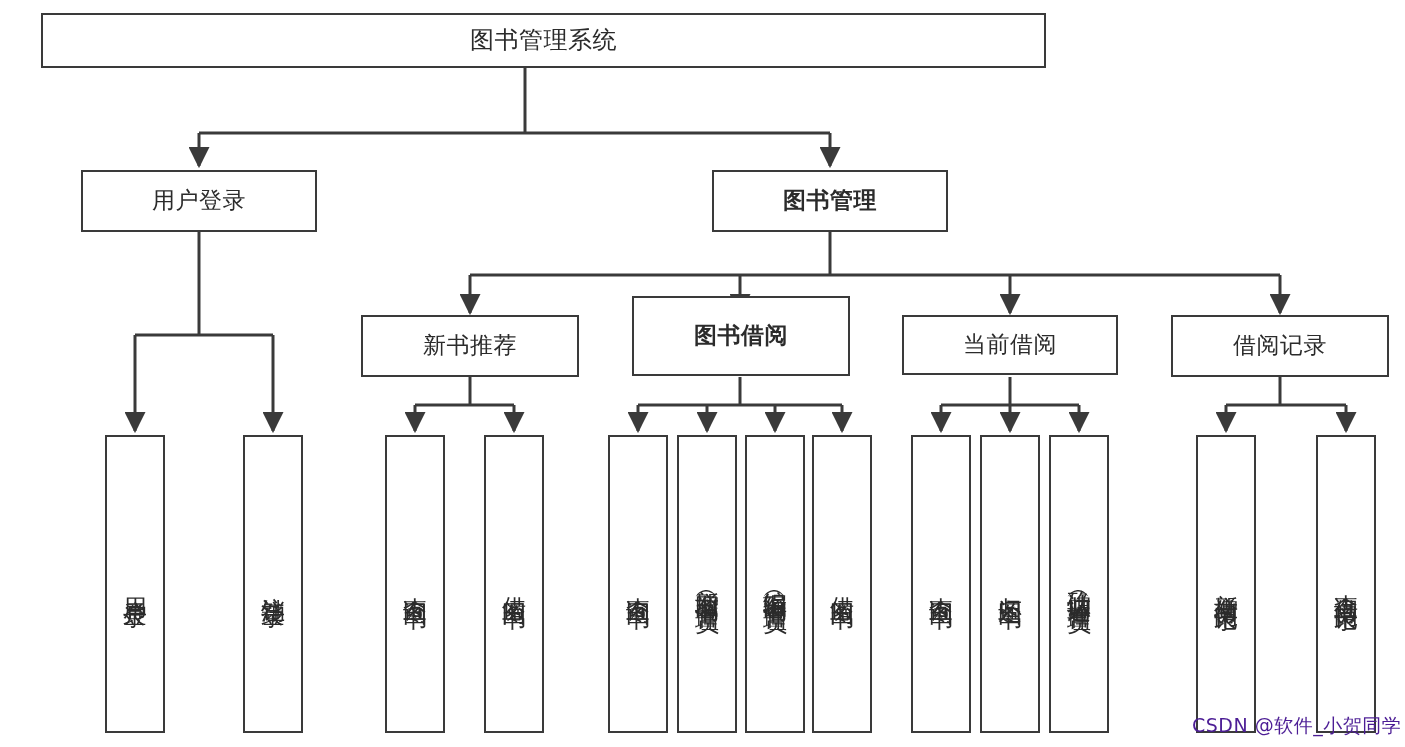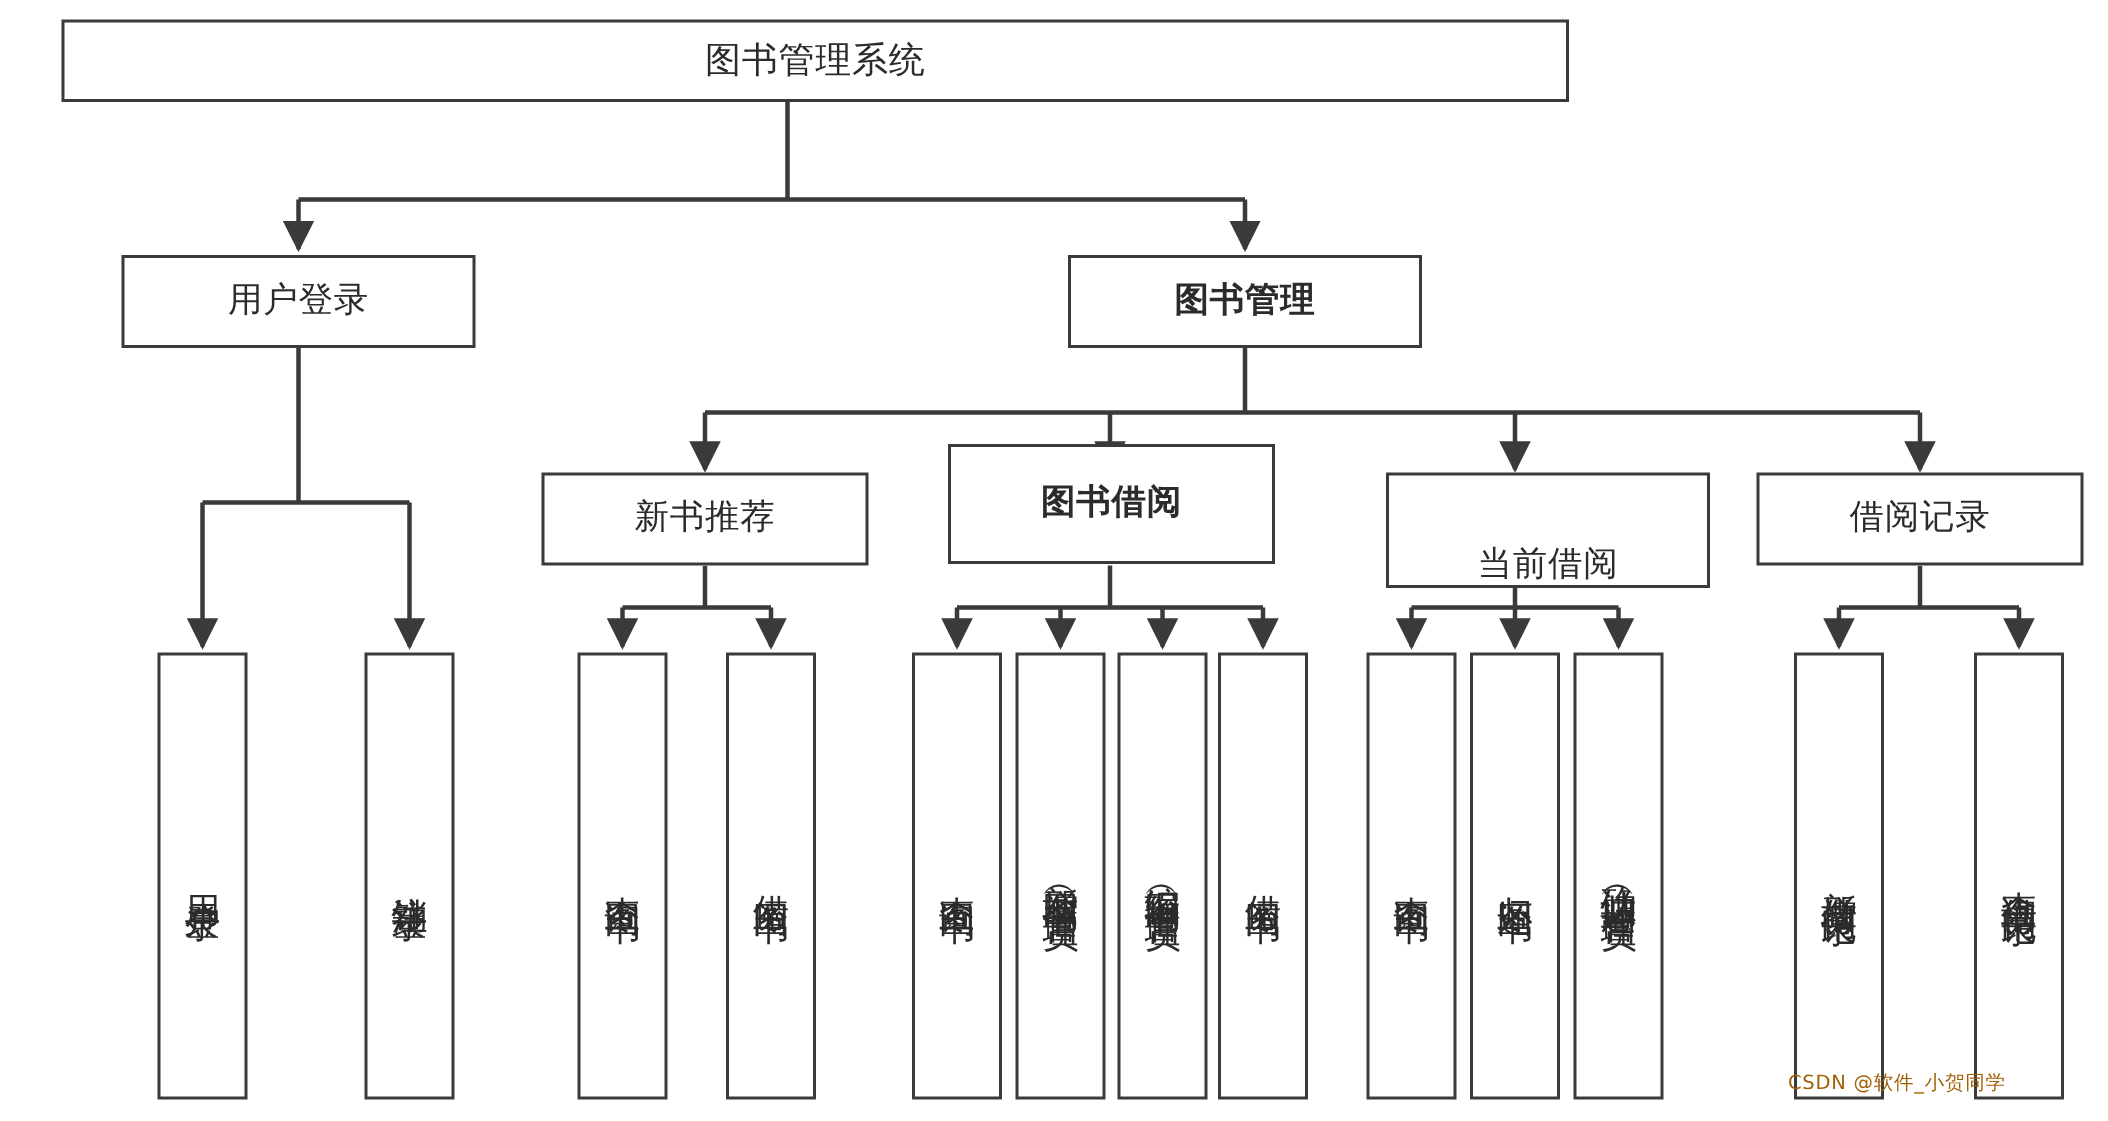--- a/index.html
+++ b/index.html
@@ -58,22 +58,22 @@
   .node.vert .lbl {
     writing-mode: vertical-rl;
     text-orientation: upright;
     font-size: 24px;
     line-height: 1;
     letter-spacing: 3px;
     white-space: nowrap;
   }
   .watermark {
     position: absolute;
-    color: #a16207;
-    font-size: 13px;
+    color: #4c1d95;
+    font-size: 19px;
     letter-spacing: 0.5px;
     white-space: nowrap;
     user-select: none;
   }
 </style>
 </head>
 <body>
 
 <div id="canvas">
 
@@ -139,21 +139,21 @@
   <div class="node horiz" style="left:712px; top:170px; width:236px; height:62px;font-weight:bold;">
     <span class="lbl">图书管理</span>
   </div>
 
   <div class="node horiz" style="left:361px; top:315px; width:218px; height:62px;">
     <span class="lbl">新书推荐</span>
   </div>
   <div class="node horiz" style="left:632px; top:296px; width:218px; height:80px;font-weight:bold;">
     <span class="lbl">图书借阅</span>
   </div>
-  <div class="node horiz" style="left:924px; top:315px; width:216px; height:77px;align-items:flex-end;">
+  <div class="node horiz" style="left:902px; top:315px; width:216px; height:60px;">
     <span class="lbl">当前借阅</span>
   </div>
   <div class="node horiz" style="left:1171px; top:315px; width:218px; height:62px;">
     <span class="lbl">借阅记录</span>
   </div>
 
   <div class="node vert" style="left:105px; top:435px; width:60px; height:298px;">
     <span class="lbl">用户登录</span>
   </div>
   <div class="node vert" style="left:243px; top:435px; width:60px; height:298px;">

